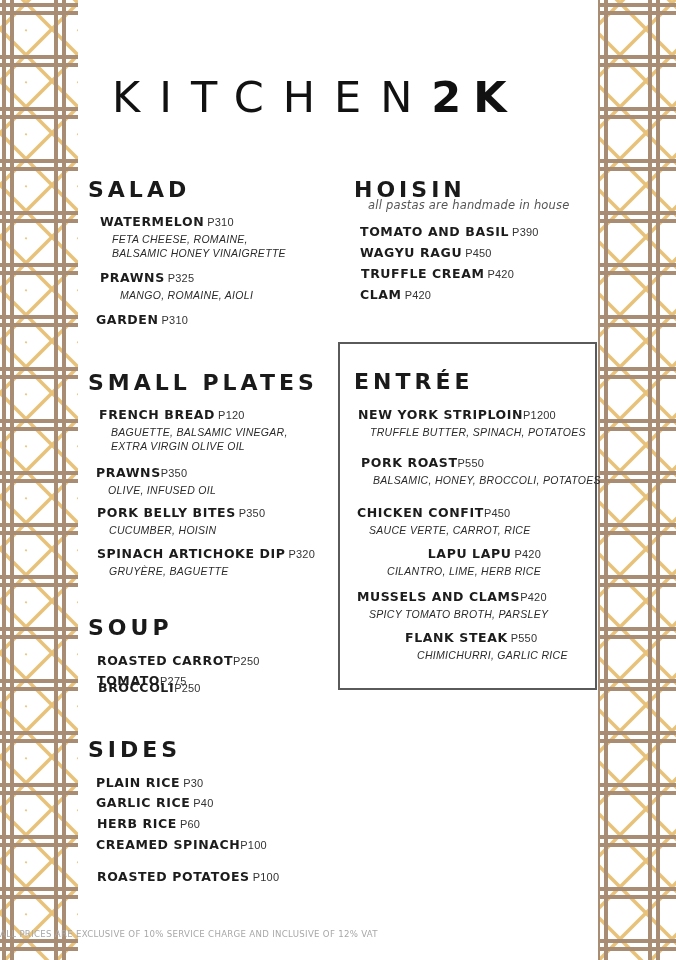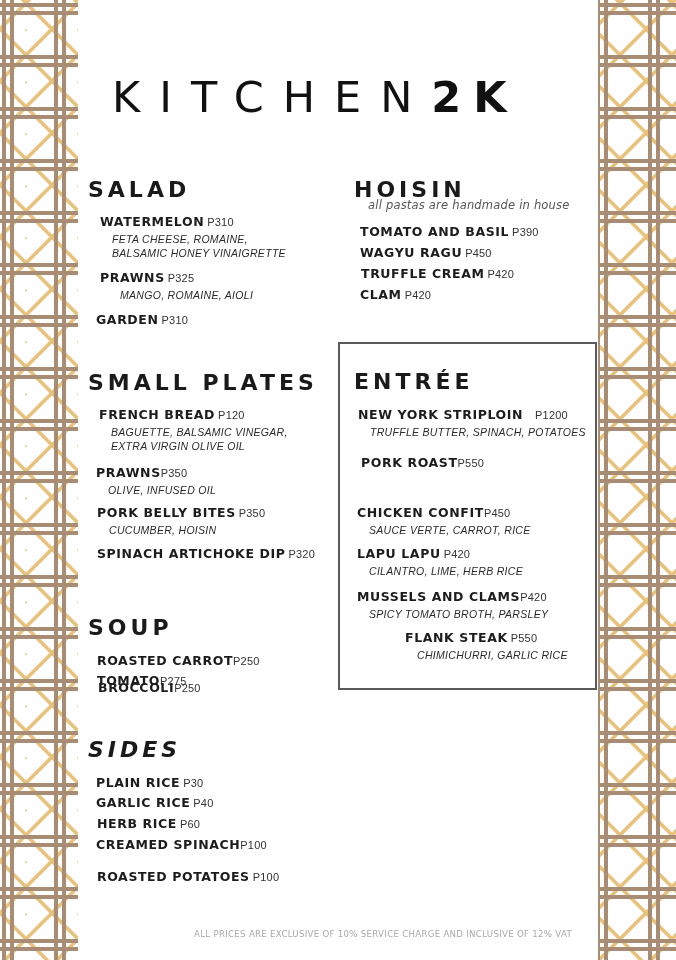--- a/index.html
+++ b/index.html
@@ -45,21 +45,21 @@
     }
     .note {
       position: absolute; left: 368px; top: 198px; font-family: "DejaVu Sans", sans-serif;
       font-style: italic; font-size: 11.5px; color: #555; white-space: nowrap; letter-spacing: 0.2px;
     }
     .entree-box {
       position: absolute; left: 338px; top: 342px; width: 255px; height: 344px;
       border: 2px solid #5a5a5a; box-sizing: content-box;
     }
     .footer {
-      position: absolute; left: 0; width: 572px; top: 929px; text-align: right;
+      position: absolute; left: 0; width: 572px; top: 929px; text-align: left;
       font-family: "DejaVu Sans", sans-serif; font-size: 8.6px; color: #a8a8a8; letter-spacing: 0.3px;
     }
   </style>
 </head>
 <body>
 
 <div class="strip" id="strip-left">
   <svg width="78" height="960">
     <defs>
       <pattern id="cane" x="-26" y="-23" width="52" height="52" patternUnits="userSpaceOnUse">
@@ -148,36 +148,38 @@
 <div class="item" style="left:96px; top:462px;">
   <span class="item-name">PRAWNS</span><span class="item-price" style="margin-left:0">P350</span>
   <span class="item-desc">OLIVE, INFUSED OIL</span>
 </div>
 <div class="item" style="left:97px; top:502px;">
   <span class="item-name">PORK BELLY BITES</span><span class="item-price">P350</span>
   <span class="item-desc">CUCUMBER, HOISIN</span>
 </div>
 <div class="item" style="left:97px; top:543px;">
   <span class="item-name">SPINACH ARTICHOKE DIP</span><span class="item-price">P320</span>
+  <span class="item-desc">GRUYÈRE, BAGUETTE</span>
 </div>
 
 <div class="entree-box"></div>
 <div class="section-title" style="left:354px; top:369px;">ENTRÉE</div>
 <div class="item" style="left:358px; top:404px;">
-  <span class="item-name">NEW YORK STRIPLOIN</span><span class="item-price" style="margin-left:12px">P1200</span>
+  <span class="item-name">NEW YORK STRIPLOIN</span><span class="item-price" style="margin-left:0">P1200</span>
   <span class="item-desc">TRUFFLE BUTTER, SPINACH, POTATOES</span>
 </div>
 <div class="item" style="left:361px; top:452px;">
   <span class="item-name">PORK ROAST</span><span class="item-price" style="margin-left:0">P550</span>
+  <span class="item-desc">BALSAMIC, HONEY, BROCCOLI, POTATOES</span>
 </div>
 <div class="item" style="left:357px; top:502px;">
   <span class="item-name">CHICKEN CONFIT</span><span class="item-price" style="margin-left:0">P450</span>
   <span class="item-desc">SAUCE VERTE, CARROT, RICE</span>
 </div>
-<div class="item" style="left:357px; top:543px;">
+<div class="item" style="left:375px; top:543px;text-align:right;">
   <span class="item-name">LAPU LAPU</span><span class="item-price">P420</span>
   <span class="item-desc">CILANTRO, LIME, HERB RICE</span>
 </div>
 <div class="item" style="left:357px; top:586px;">
   <span class="item-name">MUSSELS AND CLAMS</span><span class="item-price" style="margin-left:0">P420</span>
   <span class="item-desc">SPICY TOMATO BROTH, PARSLEY</span>
 </div>
 <div class="item" style="left:357px; top:627px;margin-left:48px;">
   <span class="item-name">FLANK STEAK</span><span class="item-price">P550</span>
   <span class="item-desc">CHIMICHURRI, GARLIC RICE</span>
@@ -187,21 +189,21 @@
 <div class="item" style="left:97px; top:650px;">
   <span class="item-name">ROASTED CARROT</span><span class="item-price" style="margin-left:0">P250</span>
 </div>
 <div class="item" style="left:97px; top:670px;">
   <span class="item-name">TOMATO</span><span class="item-price" style="margin-left:0">P275</span>
 </div>
 <div class="item" style="left:98px; top:677px;">
   <span class="item-name">BROCCOLI</span><span class="item-price" style="margin-left:0">P250</span>
 </div>
 
-<div class="section-title" style="left:88px; top:737px;font-style:italic;">SIDES</div>
+<div class="section-title" style="left:88px; top:737px;">SIDES</div>
 <div class="item" style="left:96px; top:772px;">
   <span class="item-name">PLAIN RICE</span><span class="item-price">P30</span>
 </div>
 <div class="item" style="left:96px; top:792px;">
   <span class="item-name">GARLIC RICE</span><span class="item-price">P40</span>
 </div>
 <div class="item" style="left:97px; top:813px;">
   <span class="item-name">HERB RICE</span><span class="item-price">P60</span>
 </div>
 <div class="item" style="left:96px; top:834px;">

